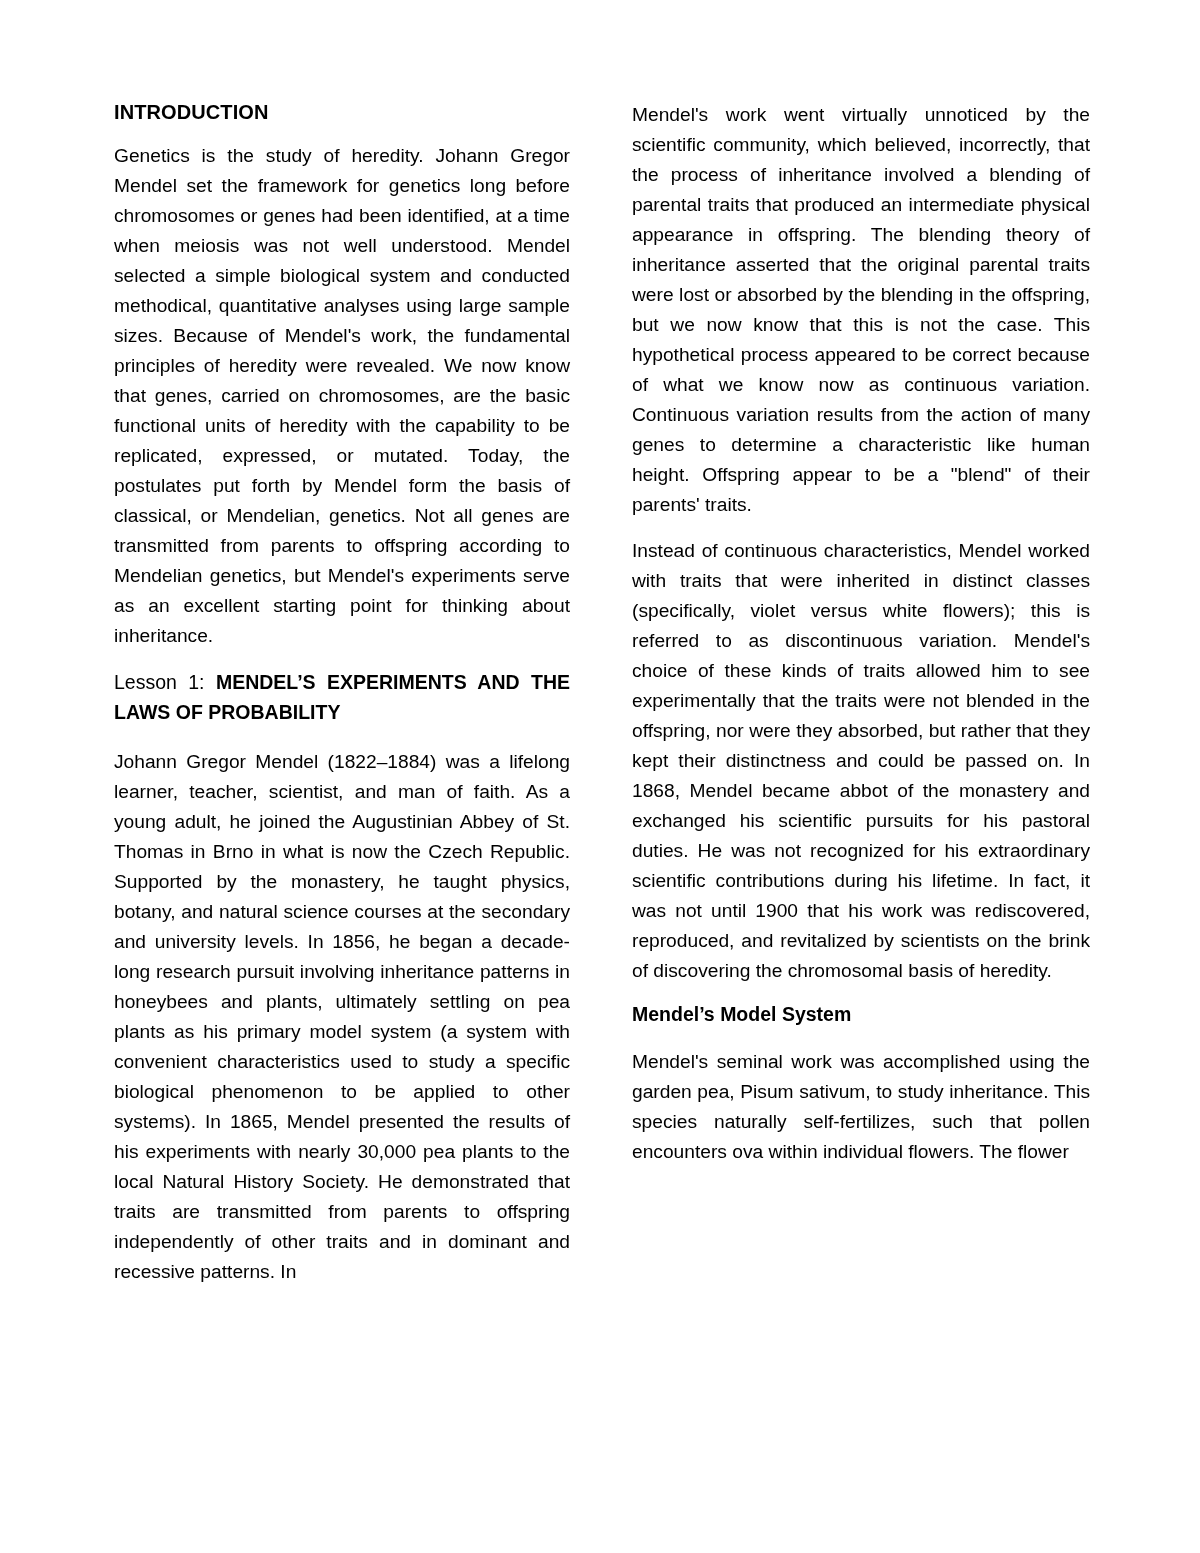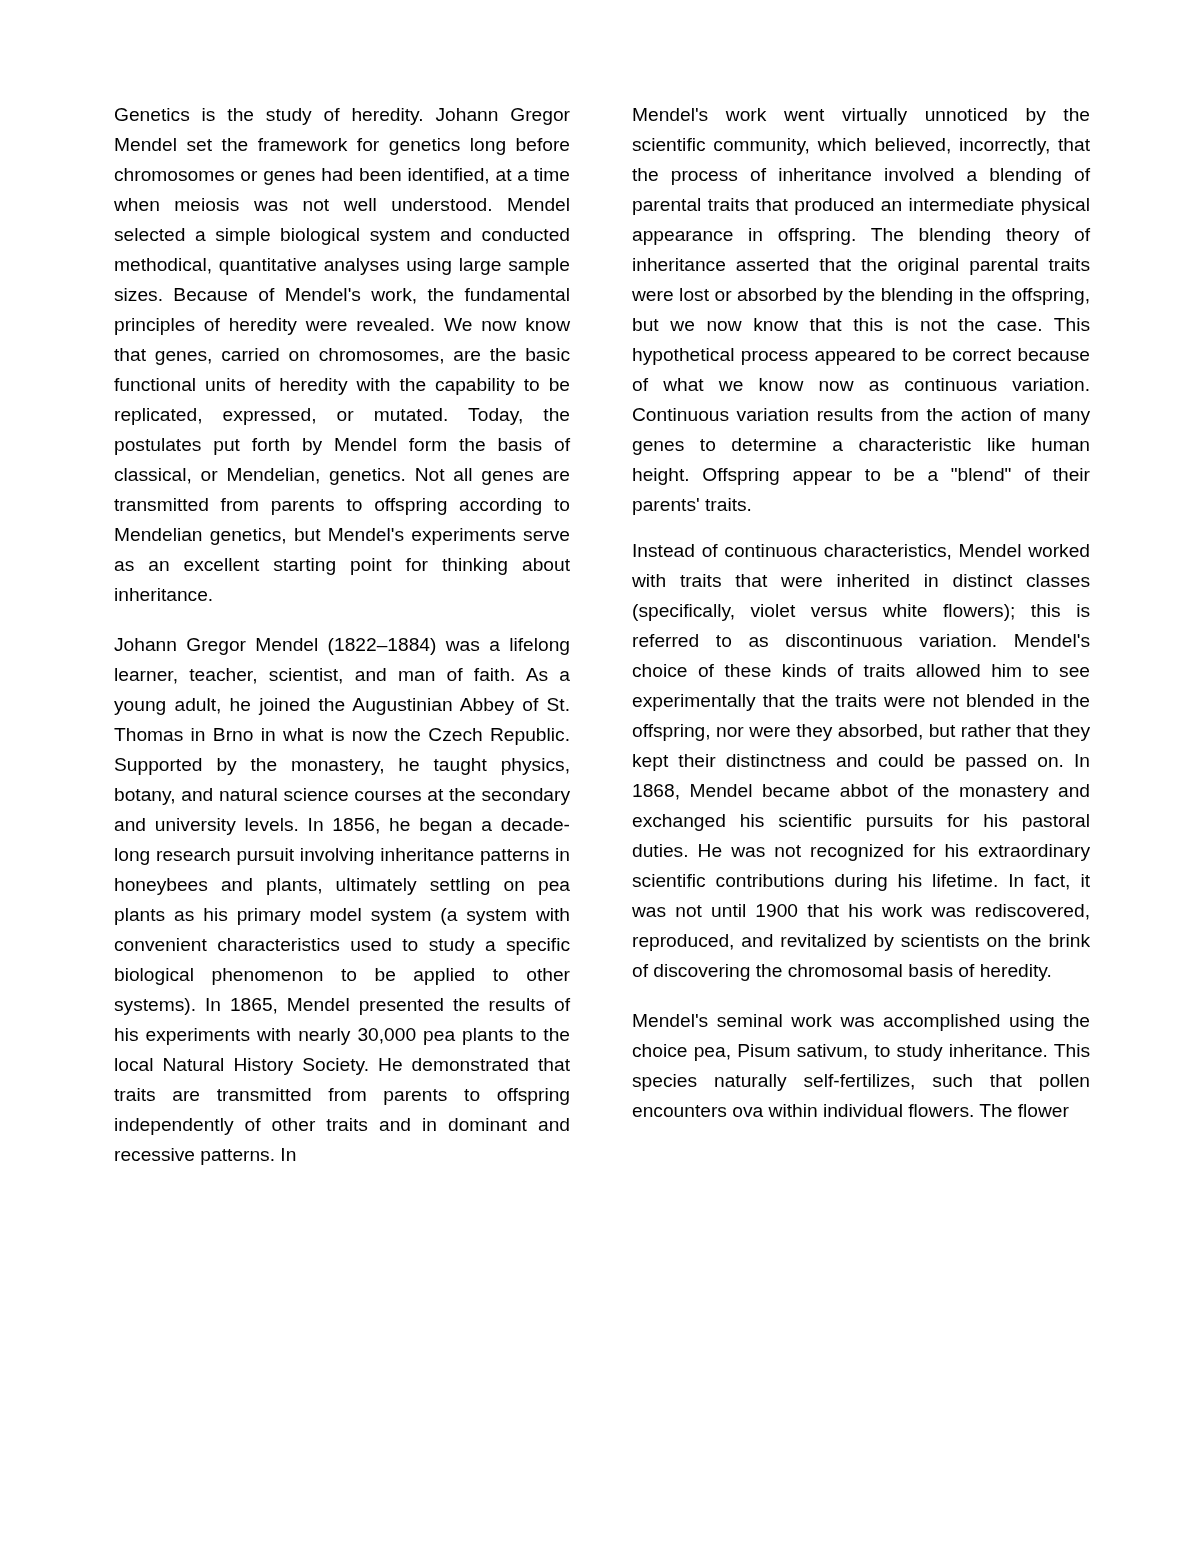--- a/index.html
+++ b/index.html
@@ -89,31 +89,34 @@
 </style>
 </head>
 <body>
 
 <div class="page">
 
 
   <div class="columns">
 
     <div class="col">
+      <h2 class="section-head">INTRODUCTION</h2>
 
       <p class="body-text">Genetics is the study of heredity. Johann Gregor Mendel set the framework for genetics long before chromosomes or genes had been identified, at a time when meiosis was not well understood. Mendel selected a simple biological system and conducted methodical, quantitative analyses using large sample sizes. Because of Mendel's work, the fundamental principles of heredity were revealed. We now know that genes, carried on chromosomes, are the basic functional units of heredity with the capability to be replicated, expressed, or mutated. Today, the postulates put forth by Mendel form the basis of classical, or Mendelian, genetics. Not all genes are transmitted from parents to offspring according to Mendelian genetics, but Mendel's experiments serve as an excellent starting point for thinking about inheritance.</p>
 
+      <p class="lesson-head"><span>Lesson 1: </span><span class="lesson-bold">MENDEL’S EXPERIMENTS AND THE LAWS OF PROBABILITY</span></p>
 
       <p class="body-text">Johann Gregor Mendel (1822–1884) was a lifelong learner, teacher, scientist, and man of faith. As a young adult, he joined the Augustinian Abbey of St. Thomas in Brno in what is now the Czech Republic. Supported by the monastery, he taught physics, botany, and natural science courses at the secondary and university levels. In 1856, he began a decade-long research pursuit involving inheritance patterns in honeybees and plants, ultimately settling on pea plants as his primary model system (a system with convenient characteristics used to study a specific biological phenomenon to be applied to other systems). In 1865, Mendel presented the results of his experiments with nearly 30,000 pea plants to the local Natural History Society. He demonstrated that traits are transmitted from parents to offspring independently of other traits and in dominant and recessive patterns. In</p>
     </div>
 
     <div class="col col-right">
 
       <p class="body-text">Mendel's work went virtually unnoticed by the scientific community, which believed, incorrectly, that the process of inheritance involved a blending of parental traits that produced an intermediate physical appearance in offspring. The blending theory of inheritance asserted that the original parental traits were lost or absorbed by the blending in the offspring, but we now know that this is not the case. This hypothetical process appeared to be correct because of what we know now as continuous variation. Continuous variation results from the action of many genes to determine a characteristic like human height. Offspring appear to be a "blend" of their parents' traits.</p>
 
       <p class="body-text">Instead of continuous characteristics, Mendel worked with traits that were inherited in distinct classes (specifically, violet versus white flowers); this is referred to as discontinuous variation. Mendel's choice of these kinds of traits allowed him to see experimentally that the traits were not blended in the offspring, nor were they absorbed, but rather that they kept their distinctness and could be passed on. In 1868, Mendel became abbot of the monastery and exchanged his scientific pursuits for his pastoral duties. He was not recognized for his extraordinary scientific contributions during his lifetime. In fact, it was not until 1900 that his work was rediscovered, reproduced, and revitalized by scientists on the brink of discovering the chromosomal basis of heredity.</p>
 
+      <h3 class="sub-head">Mendel’s Model System</h3>
 
-      <p class="body-text">Mendel's seminal work was accomplished using the choice pea, Pisum sativum, to study inheritance. This species naturally self-fertilizes, such that pollen encounters ova within individual flowers. The flower</p>
+      <p class="body-text">Mendel's seminal work was accomplished using the garden pea, Pisum sativum, to study inheritance. This species naturally self-fertilizes, such that pollen encounters ova within individual flowers. The flower</p>
     </div>
 
   </div>
 </div>
 
 </body></html>

